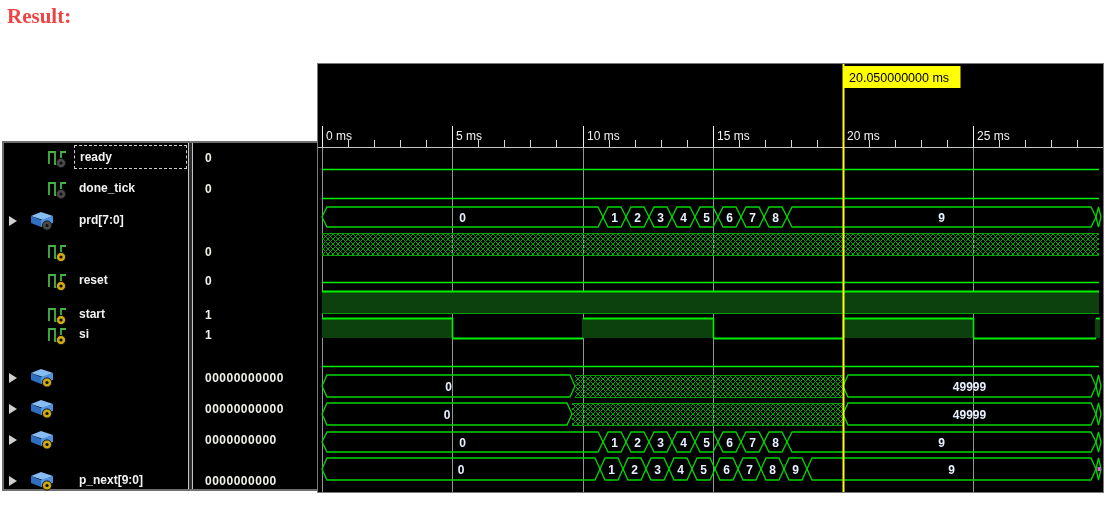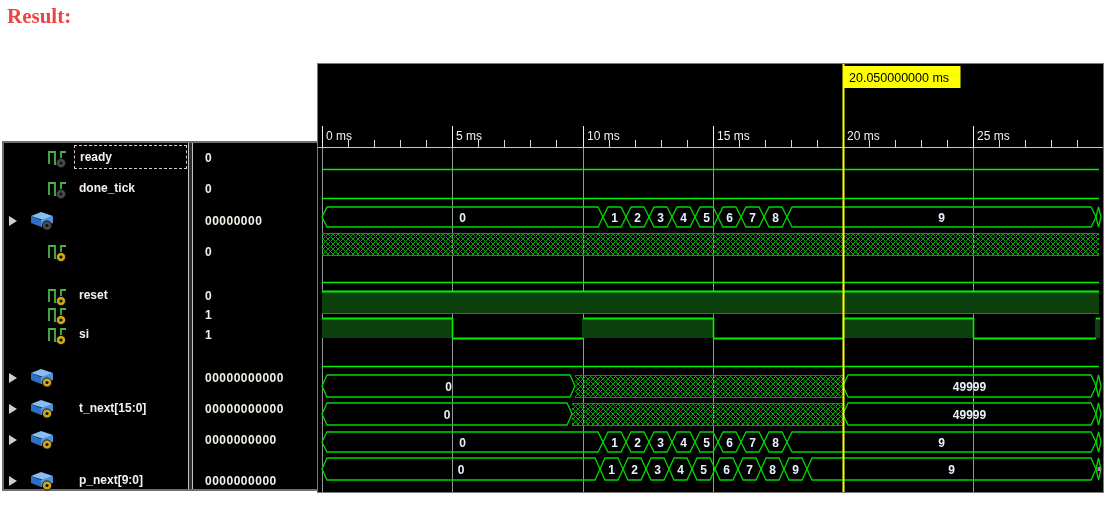--- a/index.html
+++ b/index.html
@@ -60,47 +60,52 @@
       </div>
       <div class="sig-row" style="top: 62.72px;">
         <span class="expand-arrow"></span>
         <span class="sig-icon bus"><svg width="28" height="22" viewBox="0 0 28 22">
             <path d="M2,6 L12,2 L24,6 L14,10 Z" fill="#86bdf2"></path>
             <path d="M2,6 L2,13 L12,17 L12,10 Z" fill="#2e6fc2"></path>
             <path d="M12,10 L12,17 L24,13 L24,6 Z" fill="#4f93e0"></path>
             <circle cx="18" cy="15.5" r="4.6" fill="#4a4a4a" stroke="#151515" stroke-width="1"></circle>
             <circle cx="18" cy="15.5" r="1.6" fill="#101010"></circle>
           </svg></span>
-        <div class="sig-value">00000000</div>
+        <div class="name-box">
+          <span class="sig-name">prd[7:0]</span>
+        </div>
       </div>
       <div class="sig-row" style="top: 94.08px;">
         <span class="sig-icon bit"><svg width="24" height="23" viewBox="0 0 24 23">
             <path d="M3,17 V5 H9 V17 H15 V5 H20" stroke="#46b446" fill="none" stroke-width="1.8"></path>
             <circle cx="15" cy="16" r="4.6" fill="#cfa912" stroke="#151515" stroke-width="1"></circle>
             <circle cx="15" cy="16" r="1.6" fill="#101010"></circle>
           </svg></span>
         <div class="sig-value">0</div>
       </div>
-      <div class="sig-row" style="top: 138px;">
+      <div class="sig-row" style="top: 123px;">
         <span class="sig-icon bit"><svg width="24" height="23" viewBox="0 0 24 23">
             <path d="M3,17 V5 H9 V17 H15 V5 H20" stroke="#46b446" fill="none" stroke-width="1.8"></path>
             <circle cx="15" cy="16" r="4.6" fill="#cfa912" stroke="#151515" stroke-width="1"></circle>
             <circle cx="15" cy="16" r="1.6" fill="#101010"></circle>
           </svg></span>
         <div class="name-box">
           <span class="sig-name">reset</span>
         </div>
         <div class="sig-value">0</div>
       </div>
       <div class="sig-row" style="top: 156.8px;">
         <span class="sig-icon bit"><svg width="24" height="23" viewBox="0 0 24 23">
             <path d="M3,17 V5 H9 V17 H15 V5 H20" stroke="#46b446" fill="none" stroke-width="1.8"></path>
             <circle cx="15" cy="16" r="4.6" fill="#cfa912" stroke="#151515" stroke-width="1"></circle>
             <circle cx="15" cy="16" r="1.6" fill="#101010"></circle>
           </svg></span>
+        <div class="name-box">
+          <span class="sig-name">start</span>
+        </div>
         <div class="sig-value">1</div>
       </div>
       <div class="sig-row" style="top: 177px;">
         <span class="sig-icon bit"><svg width="24" height="23" viewBox="0 0 24 23">
             <path d="M3,17 V5 H9 V17 H15 V5 H20" stroke="#46b446" fill="none" stroke-width="1.8"></path>
             <circle cx="15" cy="16" r="4.6" fill="#cfa912" stroke="#151515" stroke-width="1"></circle>
             <circle cx="15" cy="16" r="1.6" fill="#101010"></circle>
           </svg></span>
         <div class="name-box">
           <span class="sig-name">si</span>
@@ -120,23 +125,20 @@
       </div>
       <div class="sig-row" style="top: 250.88px;">
         <span class="expand-arrow"></span>
         <span class="sig-icon bus"><svg width="28" height="22" viewBox="0 0 28 22">
             <path d="M2,6 L12,2 L24,6 L14,10 Z" fill="#86bdf2"></path>
             <path d="M2,6 L2,13 L12,17 L12,10 Z" fill="#2e6fc2"></path>
             <path d="M12,10 L12,17 L24,13 L24,6 Z" fill="#4f93e0"></path>
             <circle cx="18" cy="15.5" r="4.6" fill="#cfa912" stroke="#151515" stroke-width="1"></circle>
             <circle cx="18" cy="15.5" r="1.6" fill="#101010"></circle>
           </svg></span>
-        <div class="name-box">
-          <span class="sig-name">t_next[15:0]</span>
-        </div>
         <div class="sig-value">00000000000</div>
       </div>
       <div class="sig-row" style="top: 282.24px;">
         <span class="expand-arrow"></span>
         <span class="sig-icon bus"><svg width="28" height="22" viewBox="0 0 28 22">
             <path d="M2,6 L12,2 L24,6 L14,10 Z" fill="#86bdf2"></path>
             <path d="M2,6 L2,13 L12,17 L12,10 Z" fill="#2e6fc2"></path>
             <path d="M12,10 L12,17 L24,13 L24,6 Z" fill="#4f93e0"></path>
             <circle cx="18" cy="15.5" r="4.6" fill="#cfa912" stroke="#151515" stroke-width="1"></circle>
             <circle cx="18" cy="15.5" r="1.6" fill="#101010"></circle>

